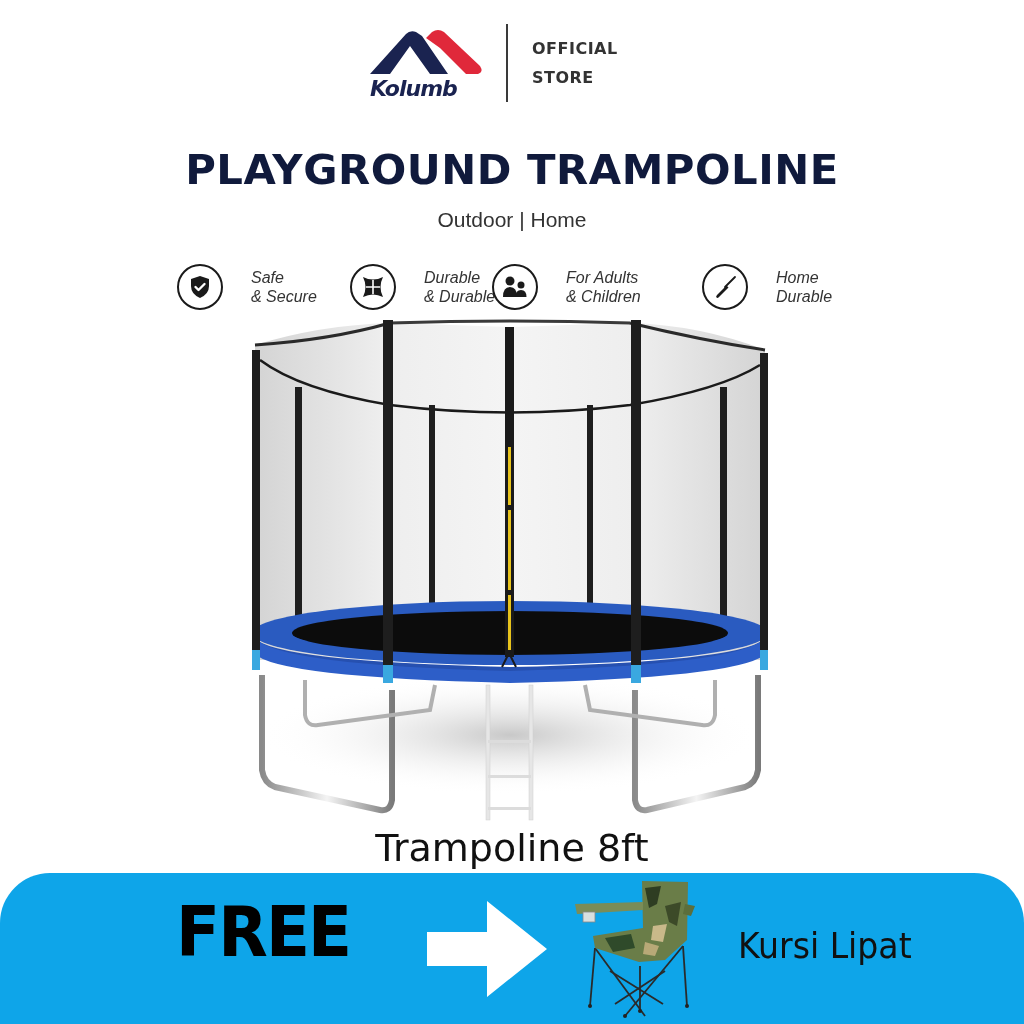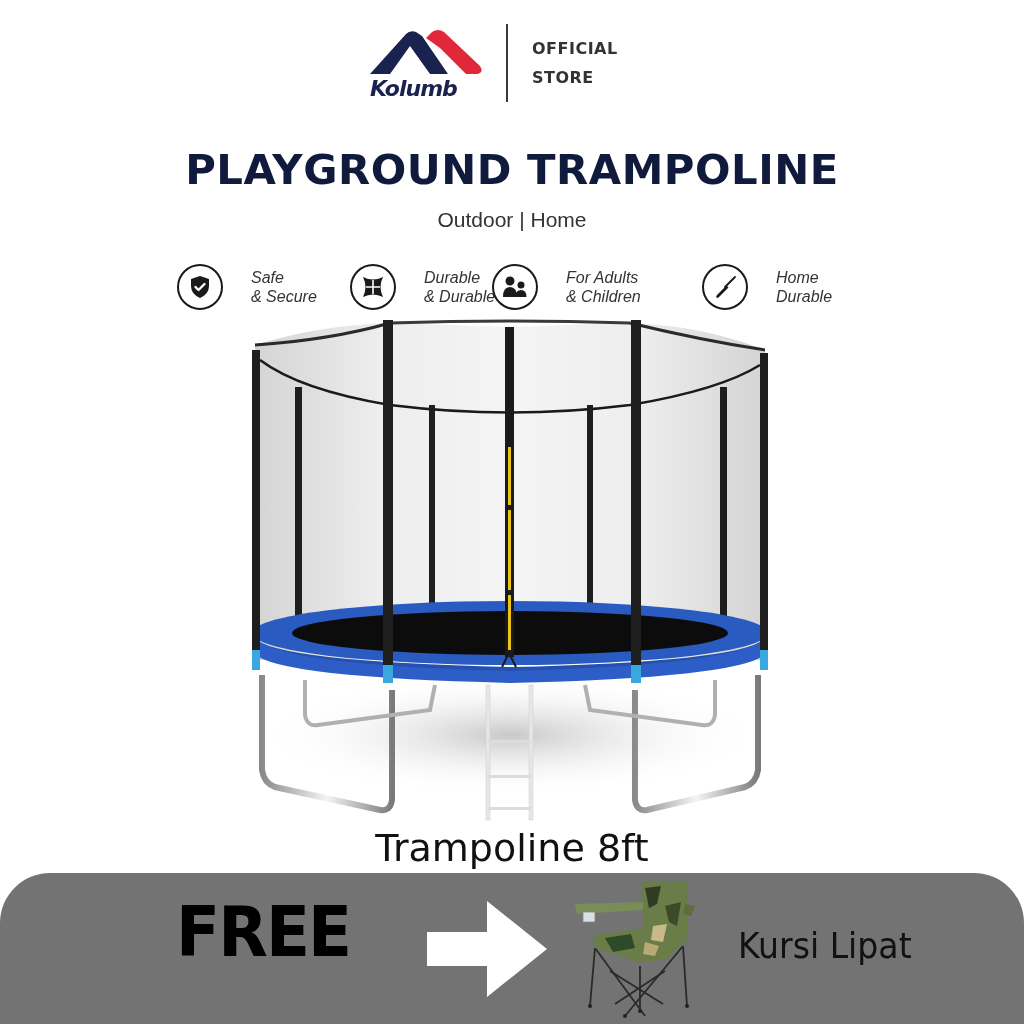--- a/index.html
+++ b/index.html
@@ -44,21 +44,21 @@
 
     .product { position: absolute; left: 240px; top: 315px; width: 540px; height: 510px; }
 
     .product-name {
       position: absolute; left: 0; top: 826px; width: 1024px; text-align: center;
       font-family: "DejaVu Sans", sans-serif; font-size: 38px; color: #111111;
     }
 
     .banner {
       position: absolute; left: 0; top: 873px; width: 1024px; height: 151px;
-      background: #737373; border-top-left-radius: 50px; border-top-right-radius: 50px;
+      background: #0ea5e9; border-top-left-radius: 50px; border-top-right-radius: 50px;
     }
     .free-label {
       position: absolute; left: 176px; top: 18px;
       font-family: "DejaVu Sans", sans-serif; font-weight: bold; font-size: 70px;
       color: #000000; letter-spacing: -2px; transform: scaleX(0.92); transform-origin: left;
     }
     .arrow { position: absolute; left: 425px; top: 26px; }
     .chair { position: absolute; left: 565px; top: 3px; }
     .gift-label {
       position: absolute; left: 738px; top: 52px;

